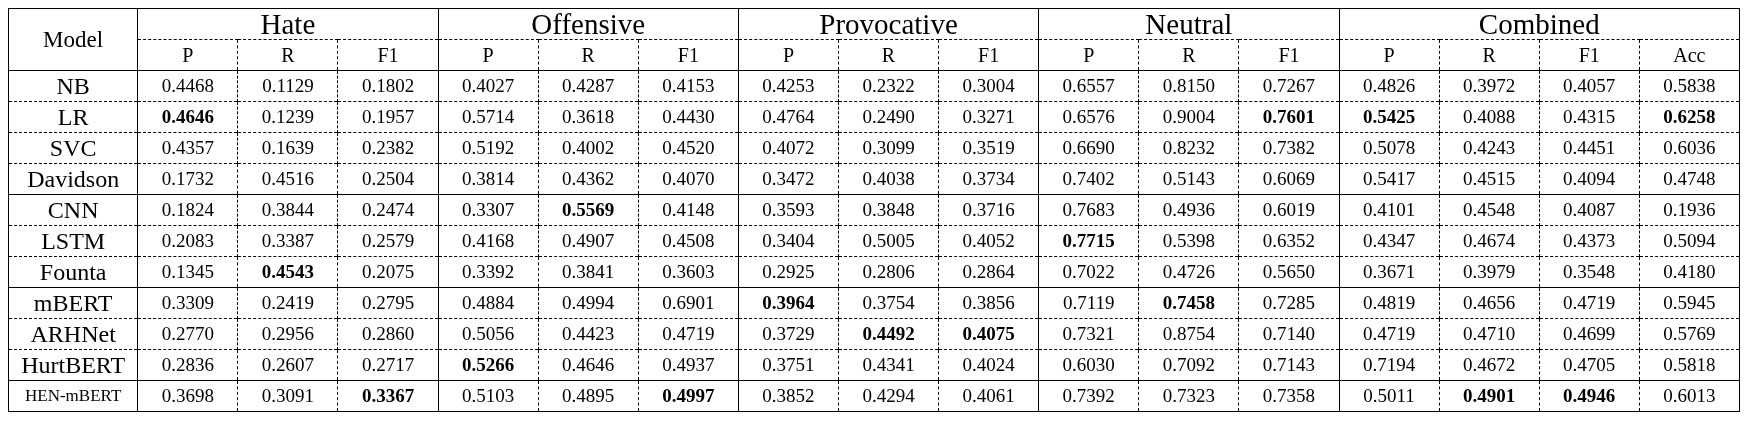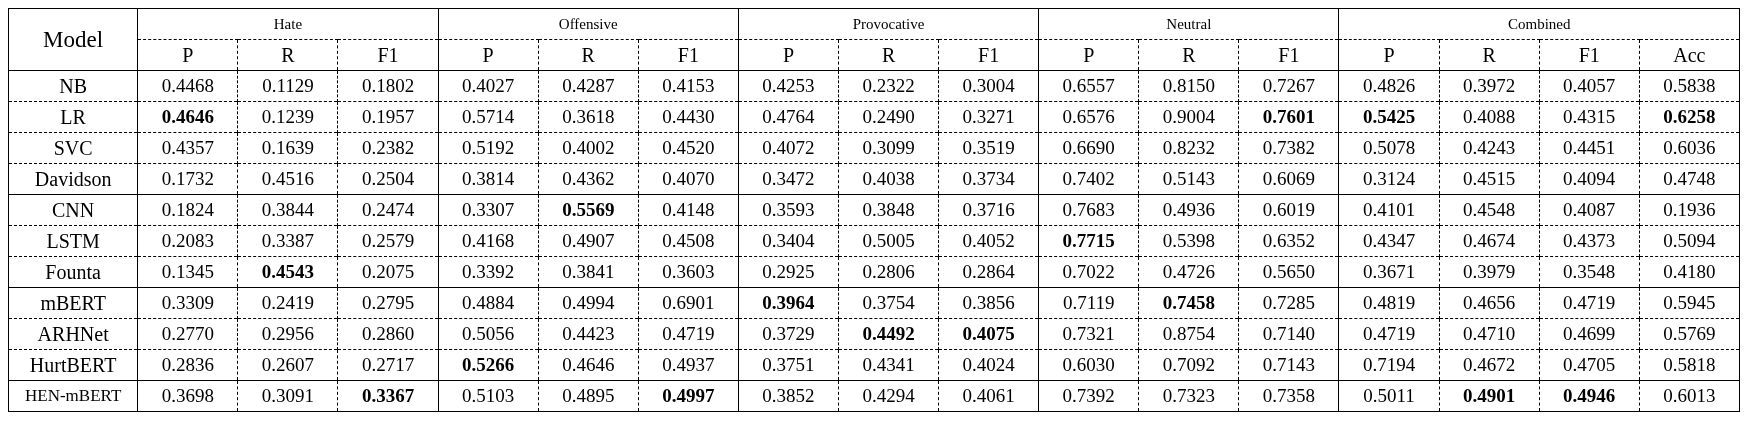--- a/index.html
+++ b/index.html
@@ -41,29 +41,29 @@
     border-bottom: 1.6px solid #000;
     border-left: 1.6px solid #000;
     border-right: 1.6px solid #000;
   }
   
   .grp-sep-left { border-left: 1.6px solid #000; }
   .vdash { border-left: 1.6px dashed #000; }
   .hsolid-top { border-top: 1.6px solid #000; }
   .hdash-top { border-top: 1.6px dashed #000; }
   .model-cell {
-    font-size: 20px;
+    font-size: 24px;
     font-family: Liberation Serif, serif;
   }
   .model-head {
     font-size: 23px;
     font-weight: bold;
   }
   .group-head {
-    font-size: 15px;
+    font-size: 29px;
     font-weight: bold;
   }
   .metric-head {
     font-size: 20px;
   }
   b.bold { font-weight: bold; }
   .mono {
     font-family: Liberation Serif, serif;
     font-size: 17px;
   }
@@ -193,21 +193,21 @@
           <td class="hdash-top vdash">0.2504</td>
           <td class="hdash-top grp-sep-left">0.3814</td>
           <td class="hdash-top vdash">0.4362</td>
           <td class="hdash-top vdash">0.4070</td>
           <td class="hdash-top grp-sep-left">0.3472</td>
           <td class="hdash-top vdash">0.4038</td>
           <td class="hdash-top vdash">0.3734</td>
           <td class="hdash-top grp-sep-left">0.7402</td>
           <td class="hdash-top vdash">0.5143</td>
           <td class="hdash-top vdash">0.6069</td>
-          <td class="hdash-top grp-sep-left">0.3124</td>
+          <td class="hdash-top grp-sep-left">0.5417</td>
           <td class="hdash-top vdash">0.4515</td>
           <td class="hdash-top vdash">0.4094</td>
           <td class="hdash-top vdash">0.4748</td>
         </tr>
         <tr>
           <td class="model-cell hsolid-top">CNN</td>
           <td class="hsolid-top grp-sep-left">0.1824</td>
           <td class="hsolid-top vdash">0.3844</td>
           <td class="hsolid-top vdash">0.2474</td>
           <td class="hsolid-top grp-sep-left">0.3307</td>

